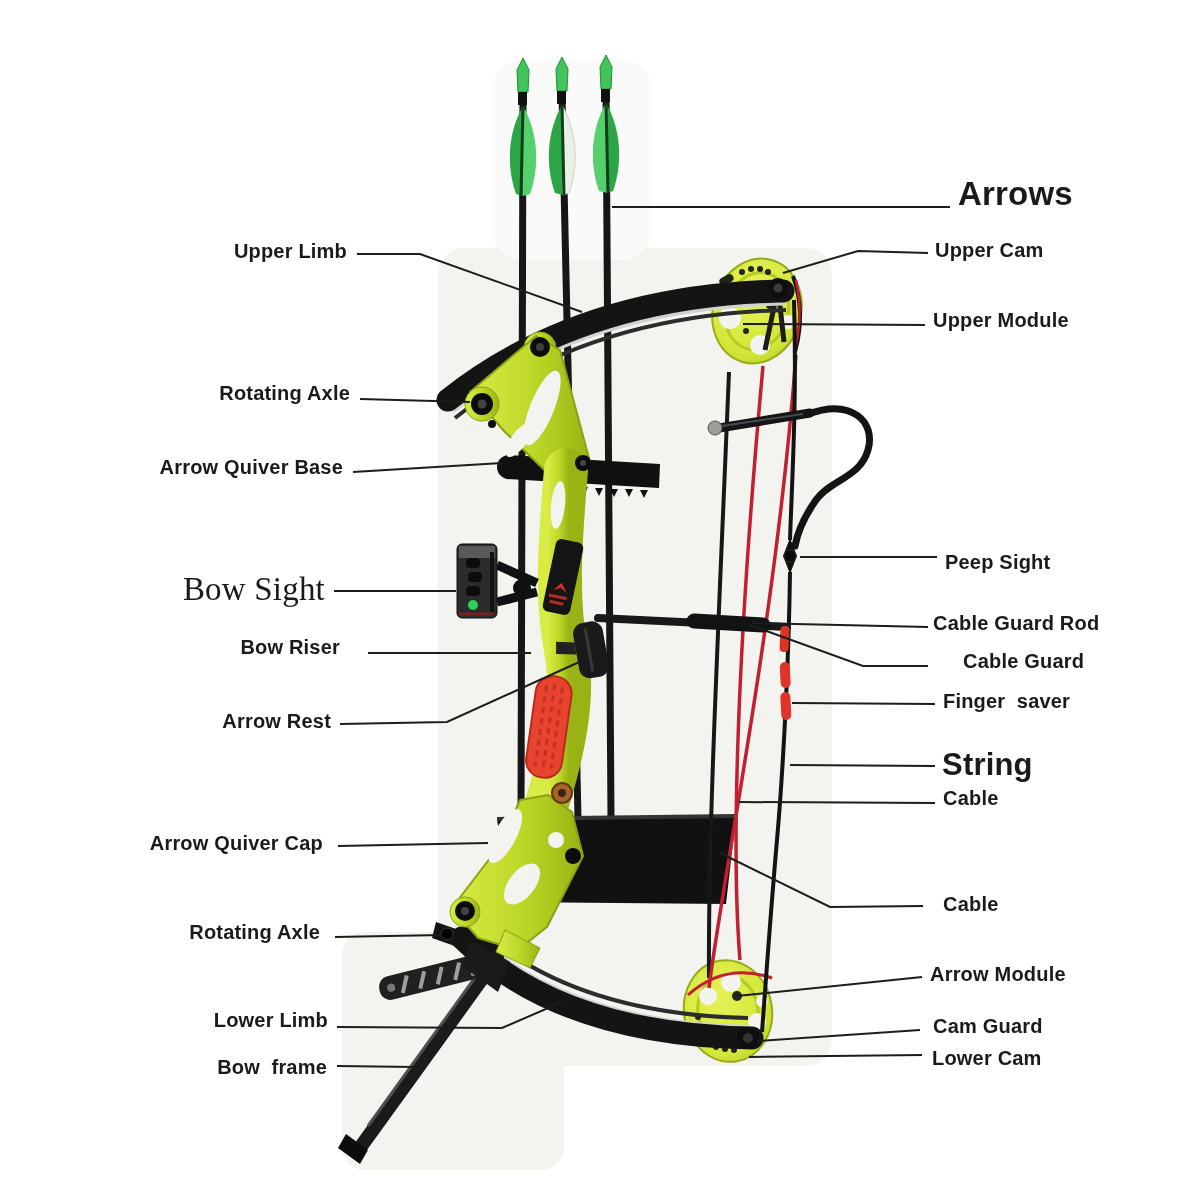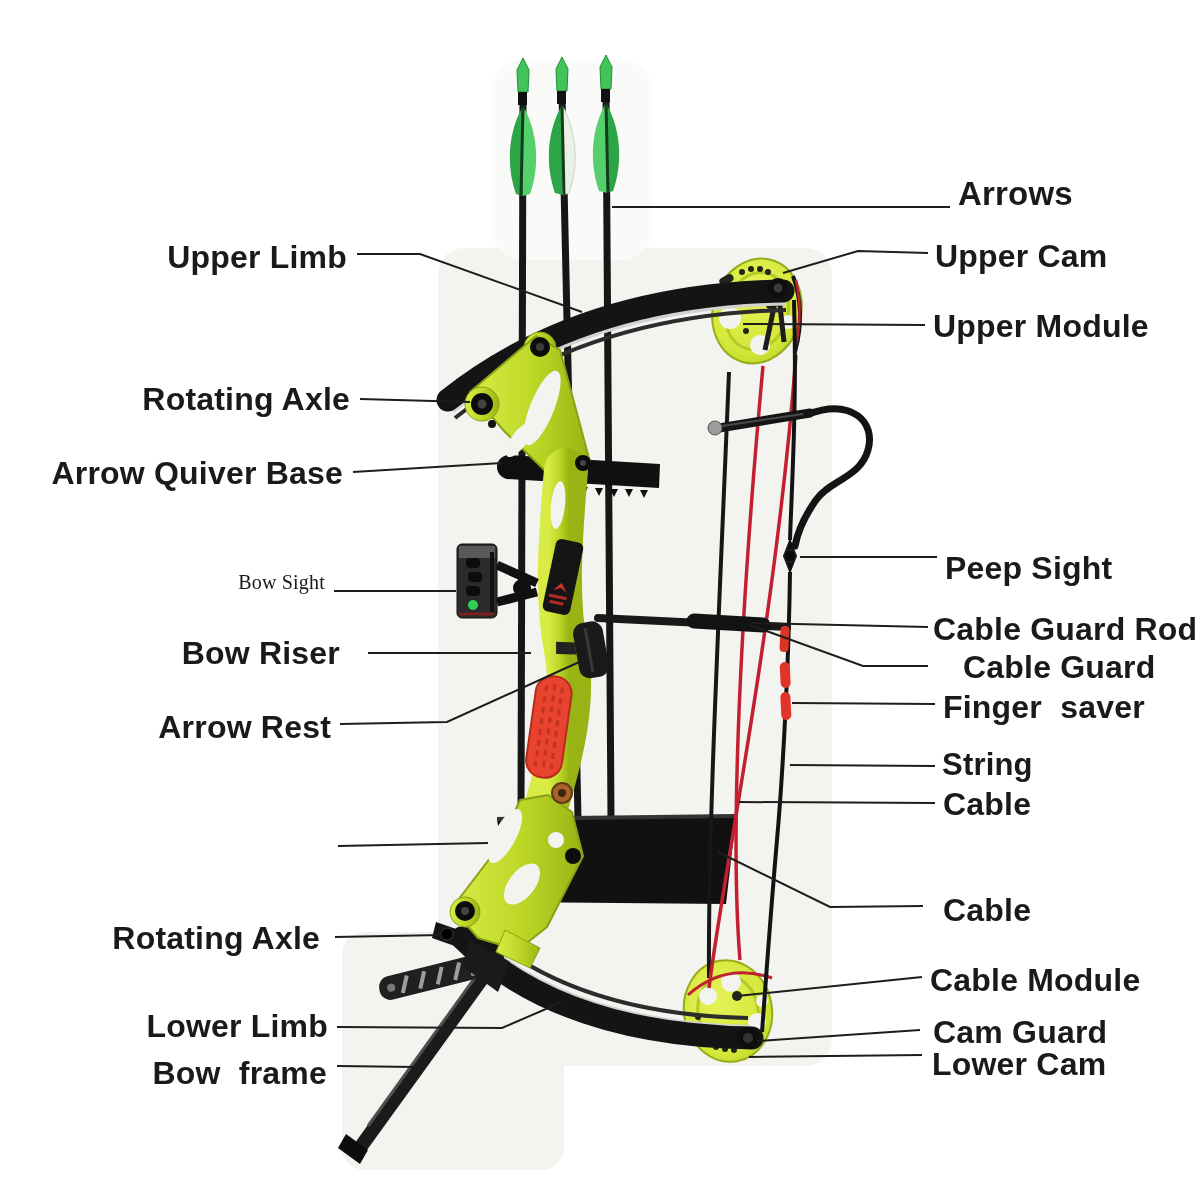--- a/index.html
+++ b/index.html
@@ -1,21 +1,21 @@
 <!DOCTYPE html>
 <html><head>
 <meta charset="utf-8">
 <style>
   html,body{margin:0;padding:0;background:#ffffff;}
   .stage{position:relative;width:1200px;height:1200px;background:#ffffff;overflow:hidden;
          font-family:"Liberation Sans","DejaVu Sans",sans-serif;}
   svg.art{position:absolute;left:0;top:0;}
-  .lbl{position:absolute;color:#1a1a1a;font-size:32px;font-weight:700;line-height:1.05;
+  .lbl{position:absolute;color:#1a1a1a;font-size:20px;font-weight:700;line-height:1.05;
        white-space:pre;letter-spacing:.2px;}
-  .lbl.serif{font-family:"Liberation Serif","DejaVu Serif",serif;font-weight:400;font-size:20px;}
+  .lbl.serif{font-family:"Liberation Serif","DejaVu Serif",serif;font-weight:400;font-size:33px;}
   .lbl.big{font-size:33px;}
   .lbl.mid{font-size:31px;}
 </style>
 </head>
 <body>
 
 <div class="stage">
 
 <svg class="art" width="1200" height="1200" viewBox="0 0 1200 1200">
   <defs>
@@ -260,31 +260,32 @@
     <polyline points="922,1055 749,1057"></polyline>
   </g>
 </svg>
 
 <div class="lbl" style="right:853px;top:241px;">Upper Limb</div>
 <div class="lbl" style="right:850px;top:383px;">Rotating Axle</div>
 <div class="lbl" style="right:857px;top:457px;">Arrow Quiver Base</div>
 <div class="lbl serif" style="right:875px;top:572px;">Bow Sight</div>
 <div class="lbl" style="right:860px;top:637px;text-align:center;">Bow Riser</div>
 <div class="lbl" style="right:869px;top:711px;">Arrow Rest</div>
+<div class="lbl" style="right:877px;top:833px;">Arrow Quiver Cap</div>
 <div class="lbl" style="right:880px;top:922px;">Rotating Axle</div>
 <div class="lbl" style="right:872px;top:1010px;">Lower Limb</div>
 <div class="lbl" style="right:873px;top:1057px;">Bow  frame</div>
 
 <div class="lbl big" style="left:958px;top:177px;">Arrows</div>
 <div class="lbl" style="left:935px;top:240px;">Upper Cam</div>
 <div class="lbl" style="left:933px;top:310px;">Upper Module</div>
 <div class="lbl" style="left:945px;top:552px;">Peep Sight</div>
 <div class="lbl" style="left:933px;top:613px;text-align:right;">Cable Guard Rod</div>
 <div class="lbl" style="left:933px;top:651px;margin-left:30px;">Cable Guard</div>
 <div class="lbl" style="left:943px;top:691px;">Finger  saver</div>
 <div class="lbl mid" style="left:942px;top:749px;">String</div>
 <div class="lbl" style="left:943px;top:788px;">Cable</div>
 <div class="lbl" style="left:943px;top:894px;">Cable</div>
-<div class="lbl" style="left:930px;top:964px;">Cable Module</div>
+<div class="lbl" style="left:930px;top:964px;">Arrow Module</div>
 <div class="lbl" style="left:933px;top:1016px;">Cam Guard</div>
 <div class="lbl" style="left:932px;top:1048px;">Lower Cam</div>
 
 </div>
 
 </body></html>

